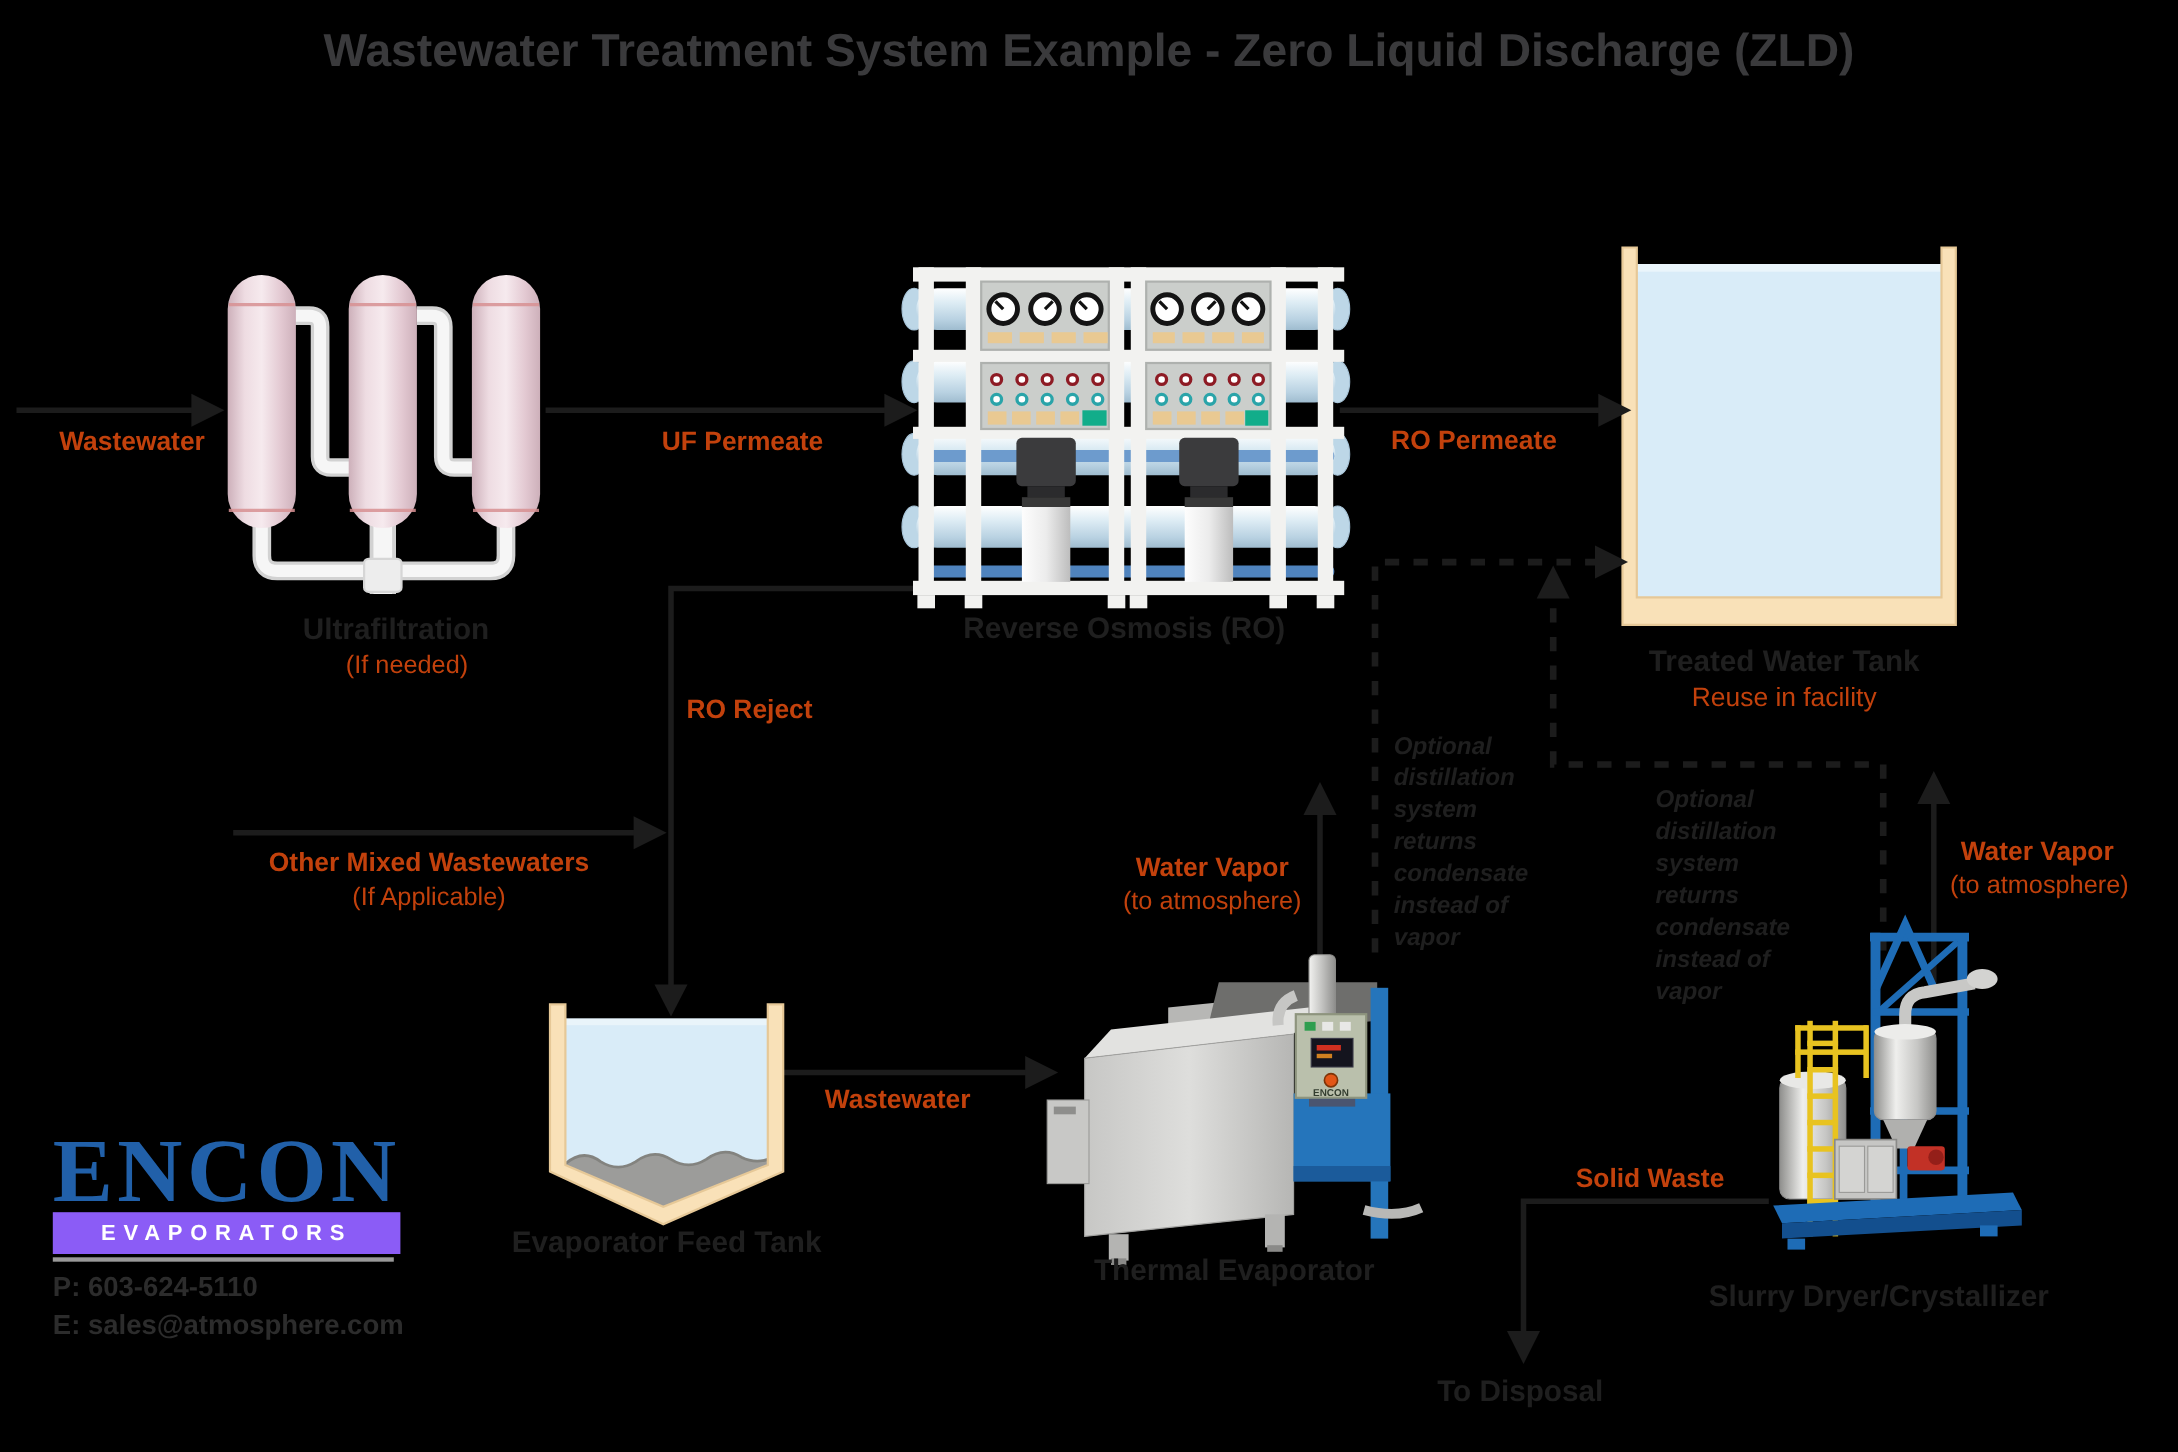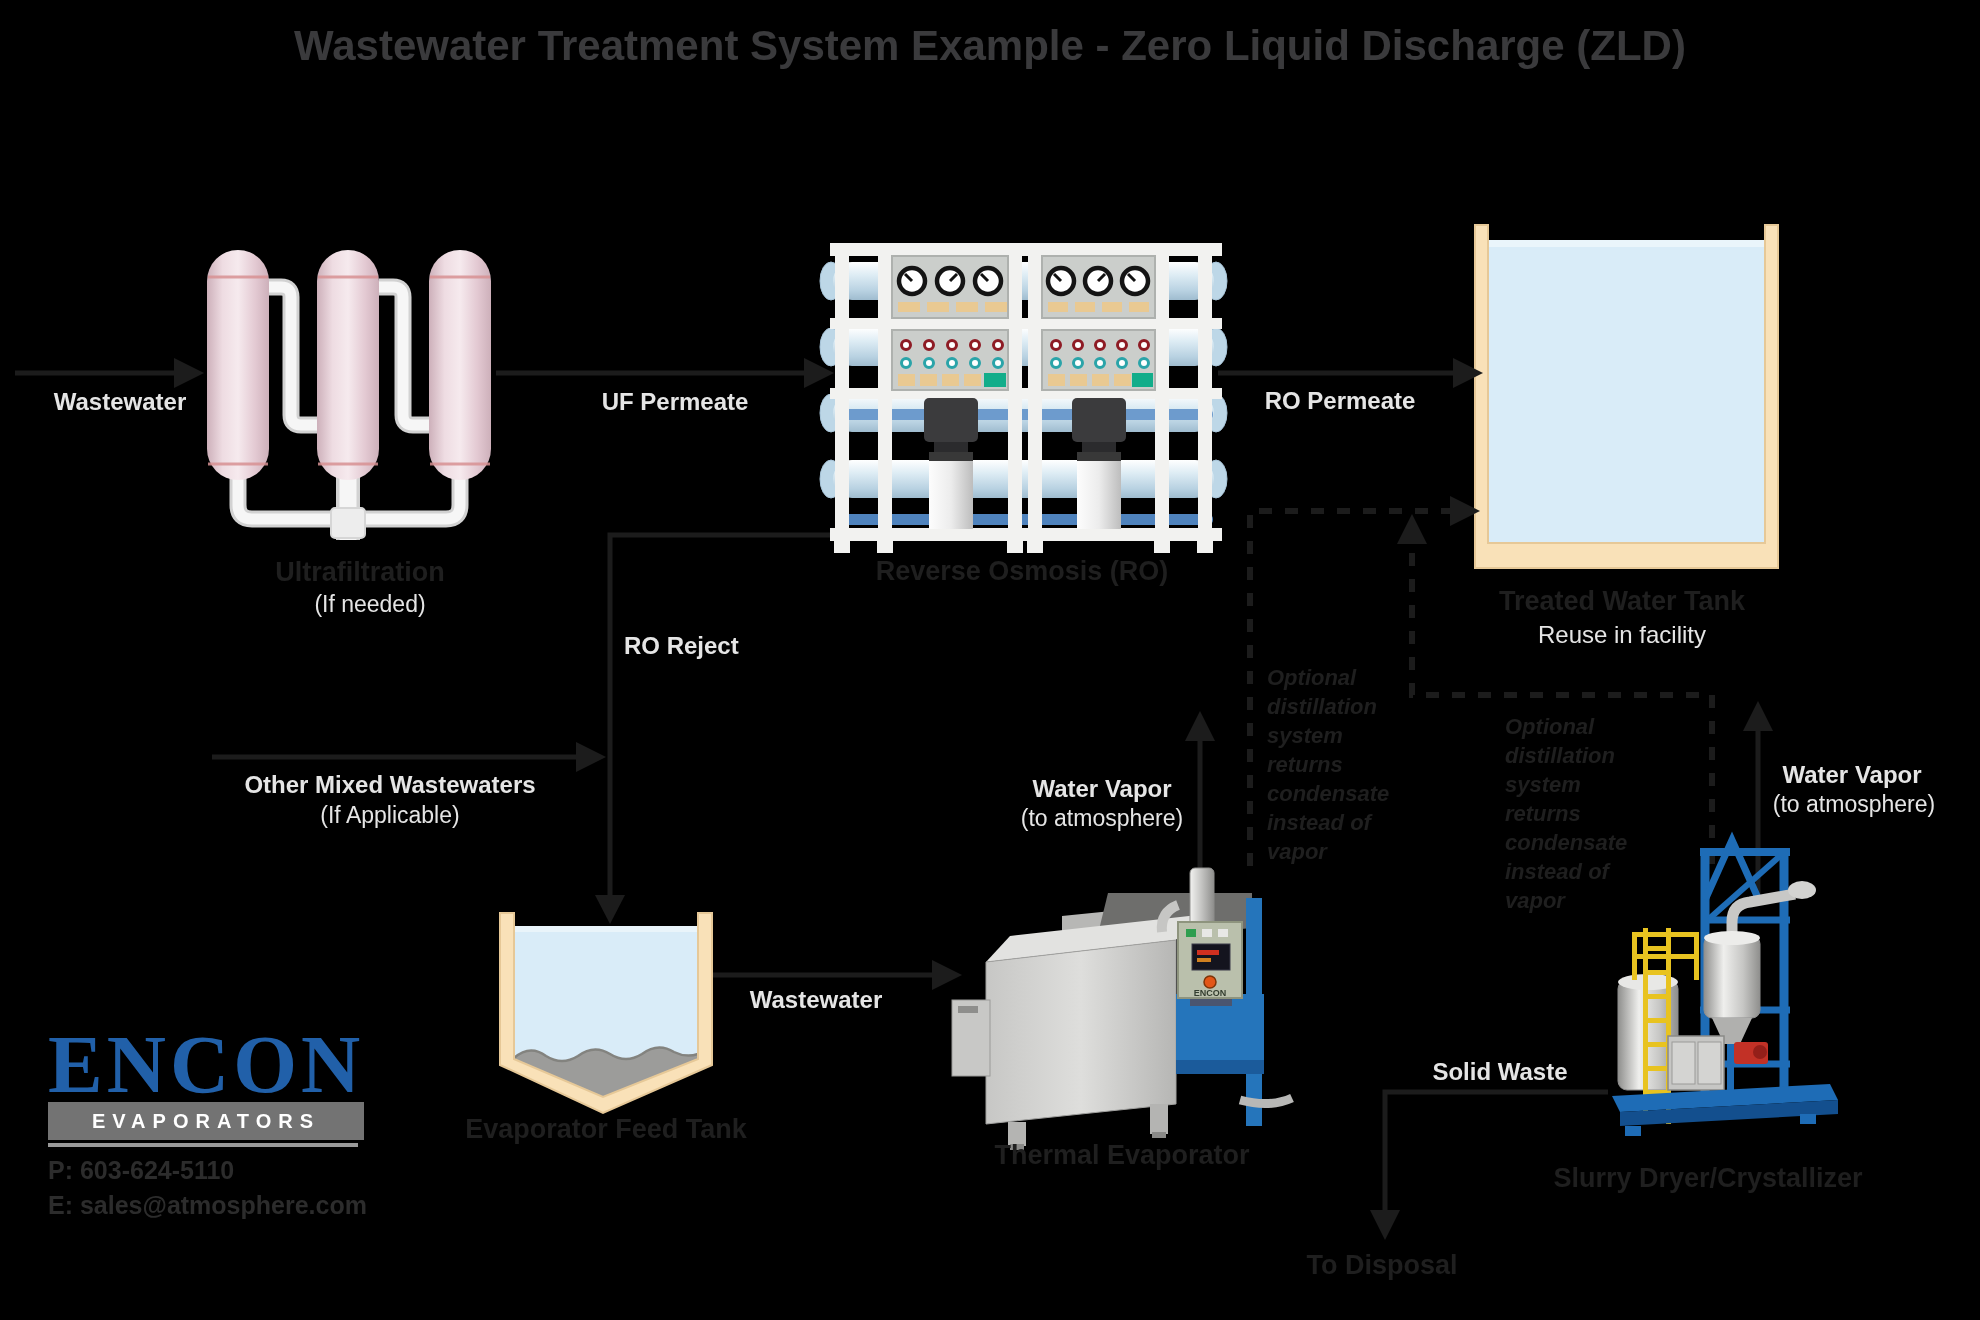--- a/index.html
+++ b/index.html
@@ -1,30 +1,30 @@
 <!DOCTYPE html>
 <html><head>
 <meta charset="utf-8">
 <style>
   html,body{margin:0;padding:0;background:#000;}
   .canvas{position:relative;width:1980px;height:1320px;background:#000;overflow:hidden;
           font-family:"Liberation Sans",sans-serif;padding-left:19px;}
   svg.layer{position:absolute;left:0;top:0;}
-  .lbl{position:absolute;color:#e5e5e5;white-space:nowrap;}
+  .lbl{position:absolute;color:#c2410c;white-space:nowrap;}
   .c{transform:translateX(-50%);}
   .b24{font-size:24px;font-weight:bold;}
   .r23{font-size:23px;}
   .b27{font-size:27px;font-weight:bold;color:#1f1f1f;}
   .title{position:absolute;left:990px;top:22px;transform:translateX(-50%);
          font-size:42px;font-weight:bold;color:#3a3a3c;white-space:nowrap;}
   .opt{position:absolute;font-size:22px;line-height:29px;font-weight:bold;font-style:italic;color:#1f1f1f;}
   .logo{position:absolute;left:48px;top:1028px;width:330px;}
   .logo-brand{font-family:"Liberation Serif",serif;font-weight:bold;font-size:82px;line-height:74px;
               color:#2160a9;letter-spacing:4px;}
-  .logo-bar{width:316px;height:38px;background:#737373;margin-top:0px;text-align:center;}
+  .logo-bar{width:316px;height:38px;background:#8b5cf6;margin-top:0px;text-align:center;}
   .logo-bar span{color:#fff;font-weight:bold;font-size:20px;letter-spacing:7px;line-height:38px;}
   .logo-site{font-size:31px;font-weight:bold;color:#2c2c2c;margin-top:10px;}
   .logo-underline{width:310px;height:4px;background:#999;margin-top:3px;}
   .logo-phone{font-size:25px;font-weight:bold;color:#2c2c2c;margin-top:9px;}
   .logo-email{font-size:25px;font-weight:bold;color:#2c2c2c;margin-top:6px;}
 </style>
 </head>
 <body>
 
 <div class="canvas">

